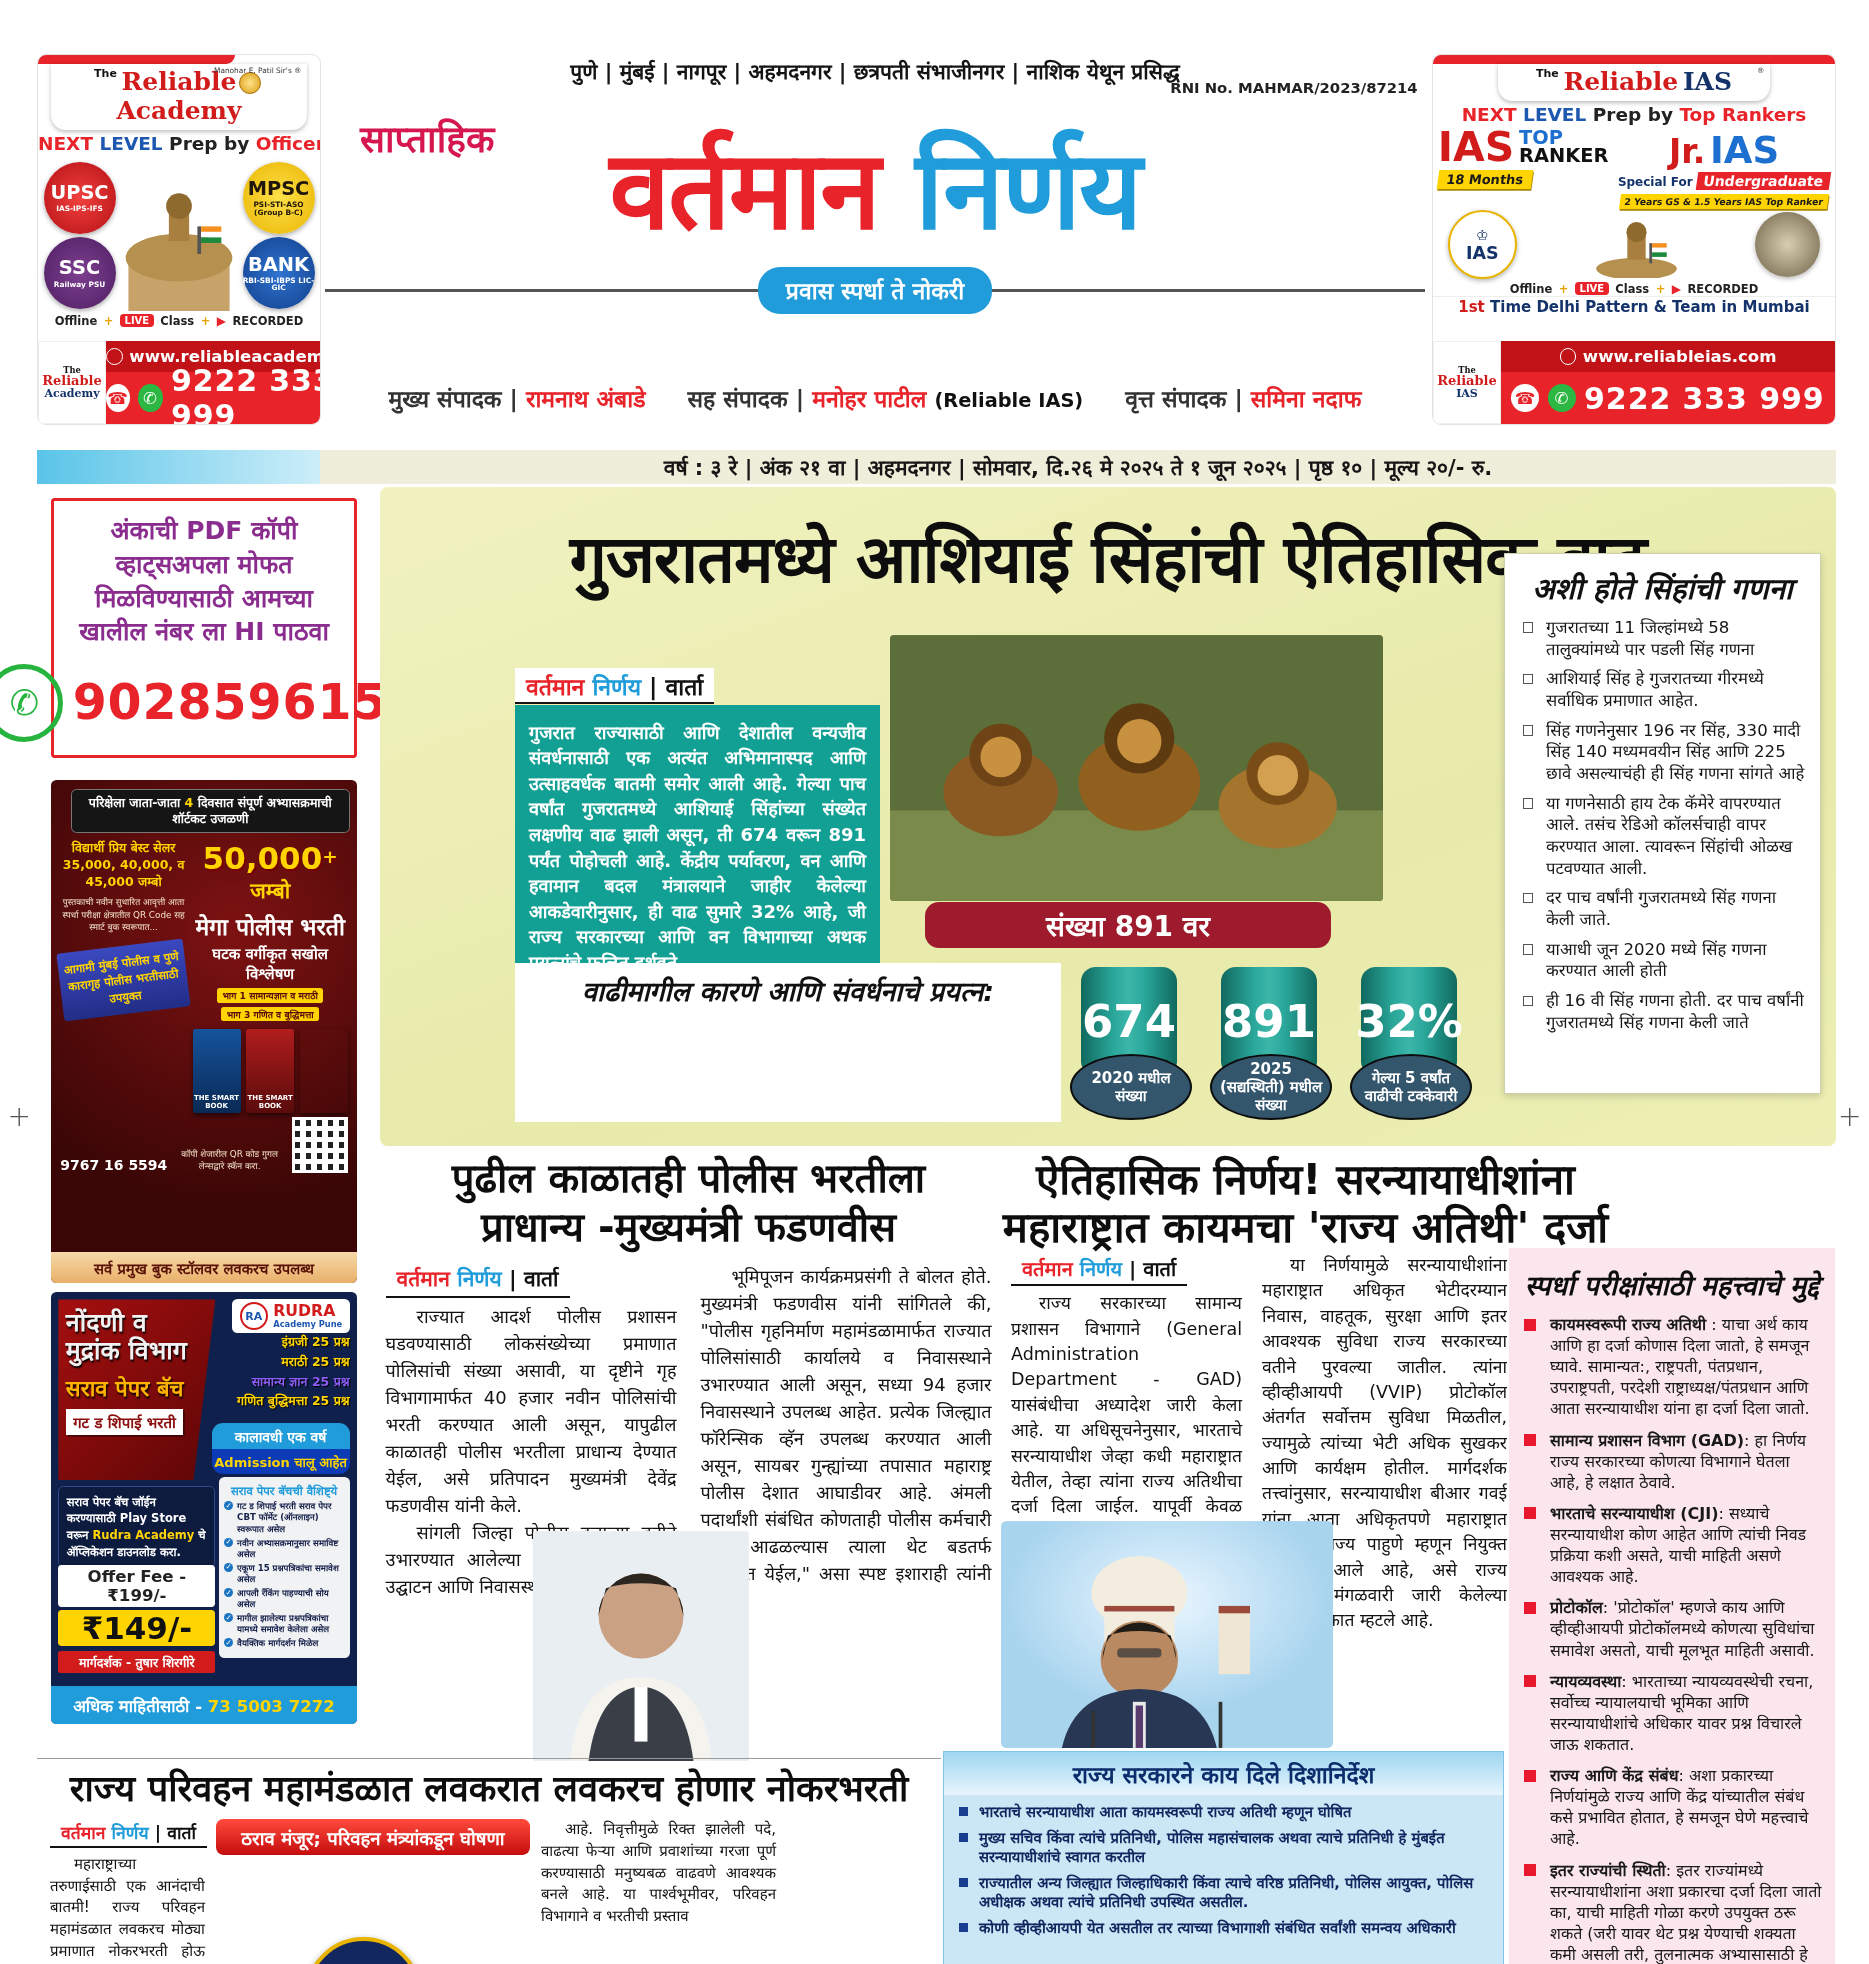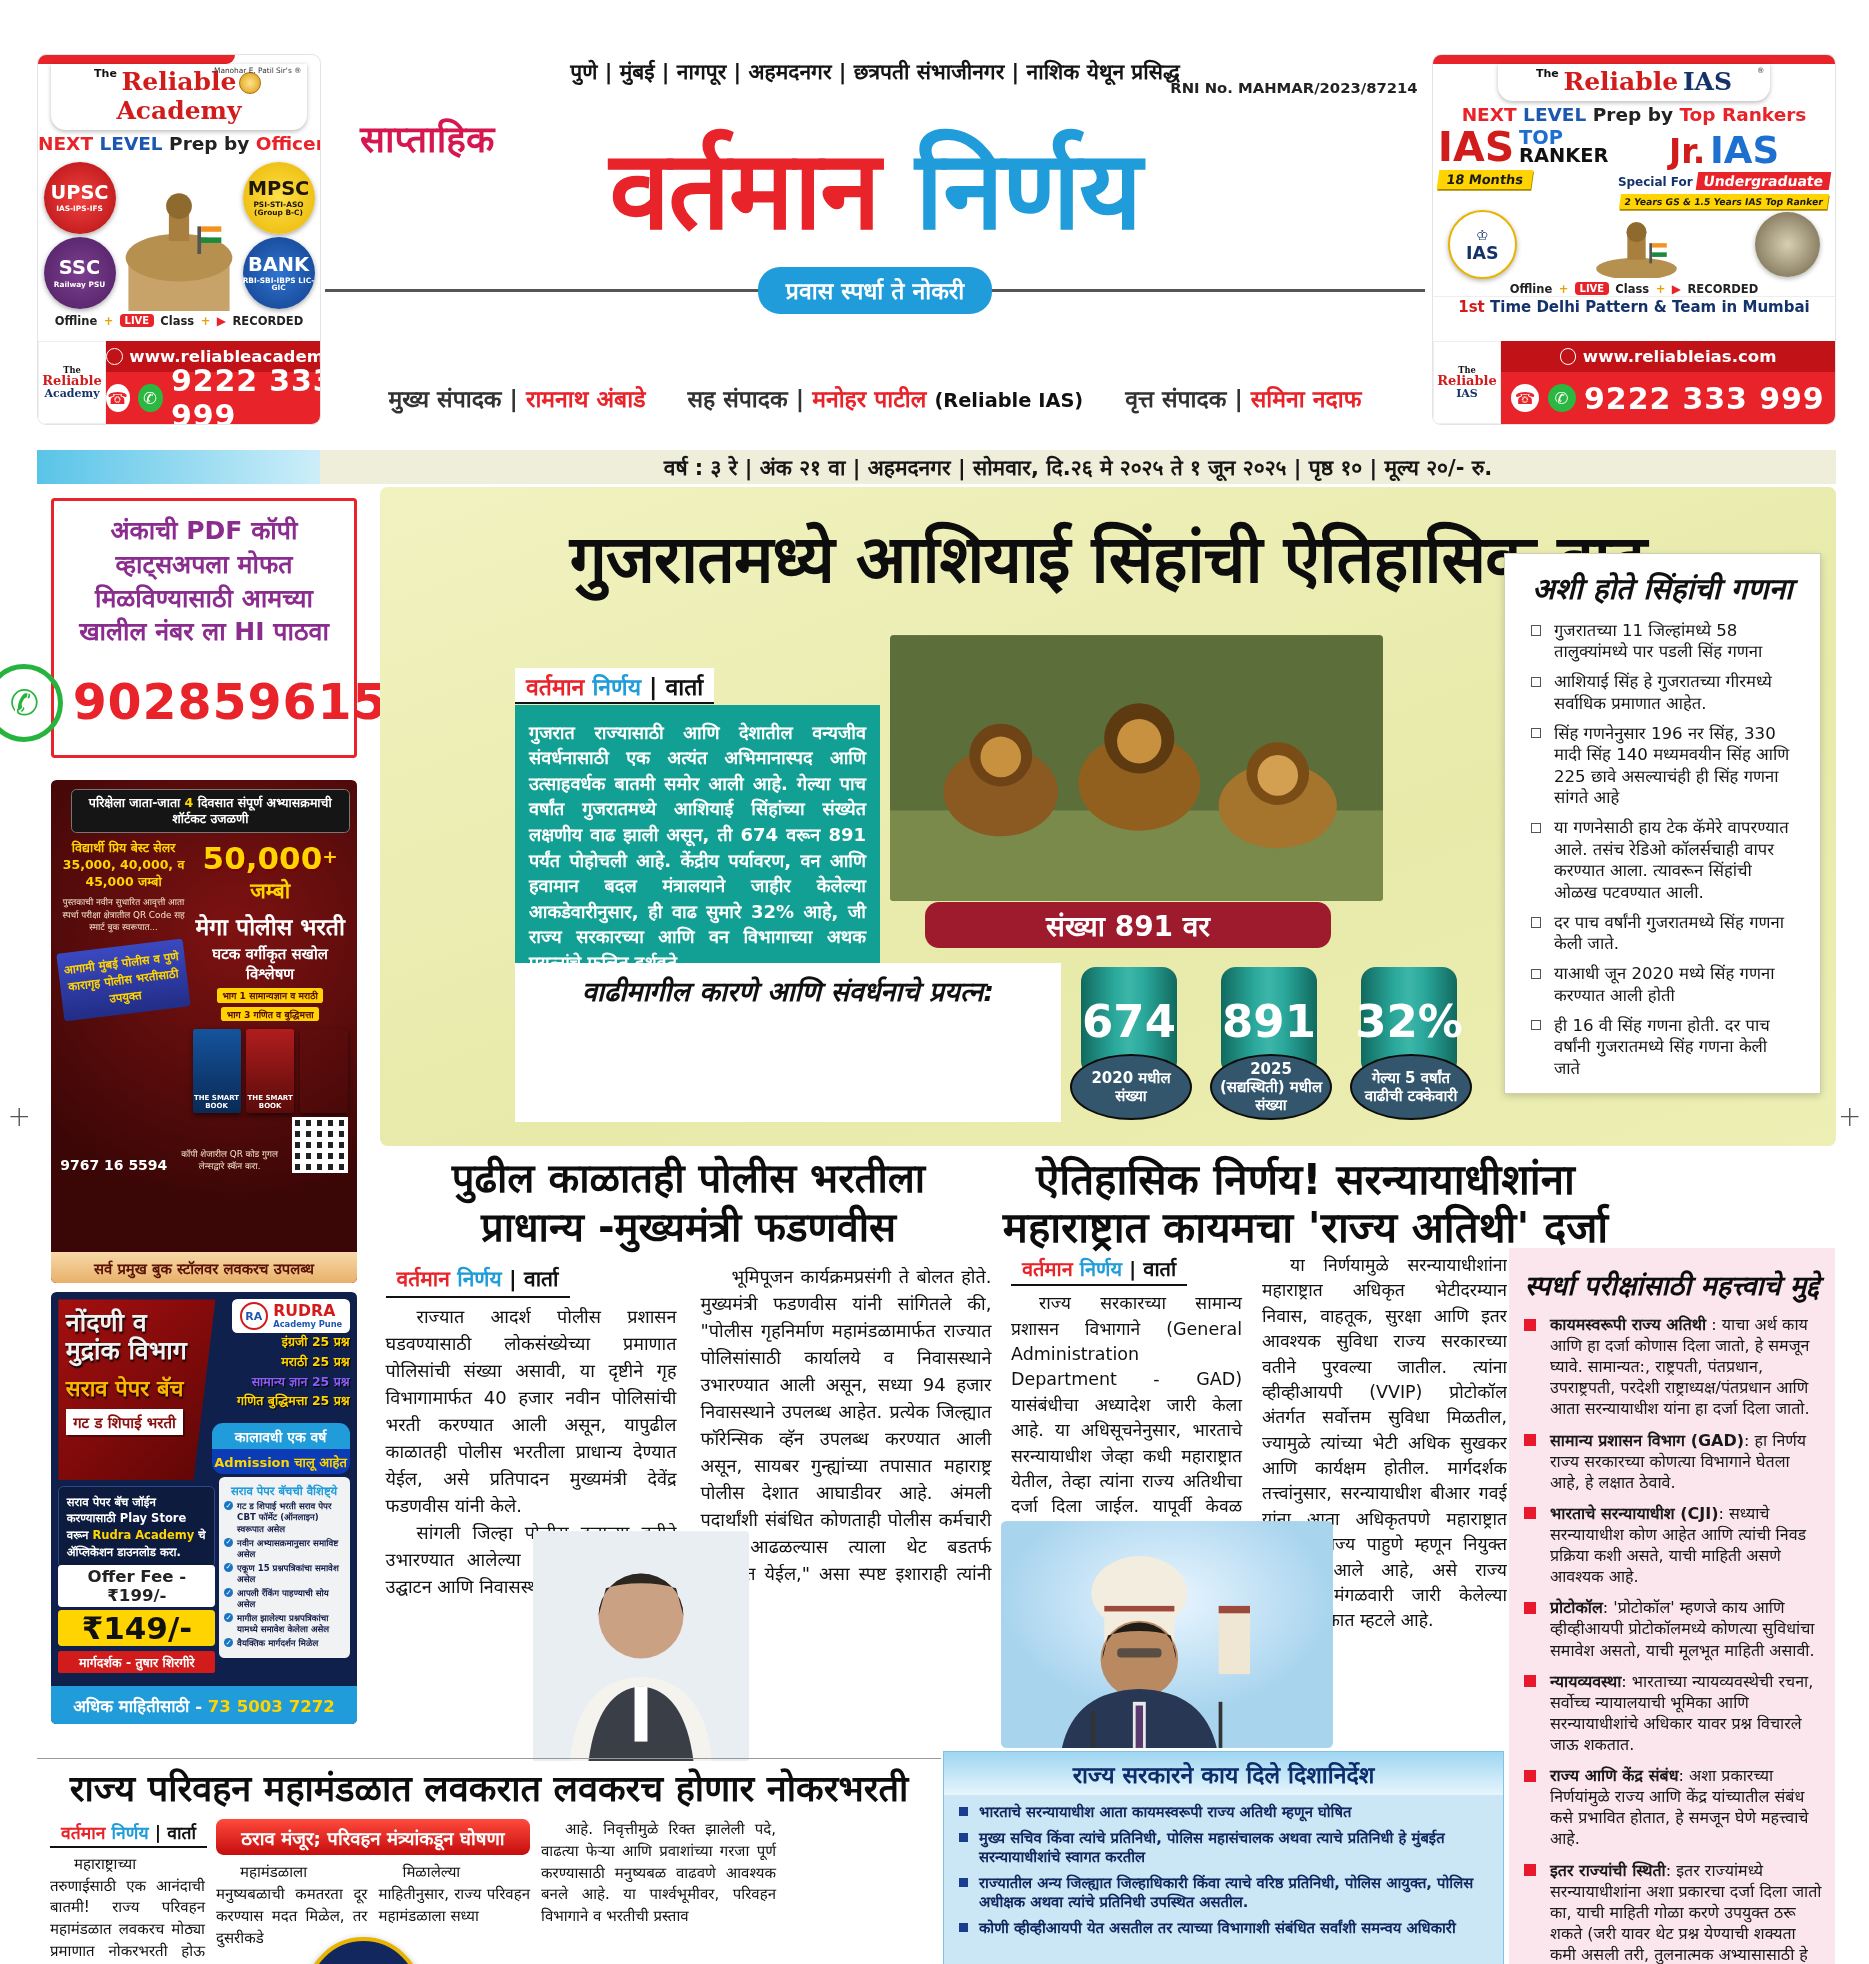--- a/index.html
+++ b/index.html
@@ -193,21 +193,21 @@
   .stat{position:relative;width:118px;text-align:center;}
   .pillar{width:96px;height:109px;margin:0 auto;border-radius:14.8px;display:flex;align-items:center;justify-content:center;
           color:#fff;font-size:45px;font-weight:900;
           background:linear-gradient(90deg,#11695f,#2ba99c 35%,#3cb6a9 50%,#2ba99c 65%,#11695f);}
   .oval{position:relative;z-index:2;margin:-22px auto 0;width:122px;height:66px;background:#33566c;border:2.8px solid #0d0d0d;
         border-radius:50%;display:flex;align-items:center;justify-content:center;color:#fff;font-weight:800;
         font-size:15px;line-height:1.2;padding:0 7.4px;box-sizing:border-box;text-align:center;}
   .census{position:absolute;left:1124px;top:66px;width:317px;height:541px;background:#fff;border:0.9px solid #cfcfae;
           box-shadow:0 2.8px 7.4px rgba(0,0,0,.18);padding:11px 11px;box-sizing:border-box;overflow:hidden;}
   .census h3{margin:1.8px 0 9.2px;text-align:center;font-size:29.5px;font-style:italic;font-weight:900;}
-  .census ul{margin:12px;padding:0;list-style:none;}
+  .census ul{margin:4px;padding:0;list-style:none;}
   .census li{position:relative;padding-left:26px;margin-bottom:8.3px;font-size:16.6px;line-height:1.3;color:#151515;}
   .census li::before{content:"";position:absolute;left:2.8px;top:5.5px;width:8.3px;height:8.3px;border:1.8px solid #555;}
 
   
   .polart{left:369px;top:1154px;width:639px;height:607px;overflow:hidden;}
   .polart h2{margin:0;text-align:center;font-size:40px;font-weight:900;line-height:1.22;color:#0d0d0d;}
   .polcols{display:flex;gap:24px;margin-top:11px;padding:0 16.6px;}
   .polcol{width:50%;font-size:18px;line-height:1.5;}
   .polcol p{margin:0 0 0;text-indent:31px;}
   .art-byline{text-align:center;margin-bottom:5.5px;}
@@ -684,28 +684,20 @@
       <div class="tcol1 just">
         <div class="art-byline bylinebox" style="font-size:17.5px;">
           <span class="by-red">वर्तमान</span>
           <span class="by-blue">निर्णय</span>
           <span class="by-rest">| वार्ता</span>
         </div>
         <p>महाराष्ट्राच्या तरुणाईसाठी एक आनंदाची बातमी! राज्य परिवहन महामंडळात लवकरच मोठ्या प्रमाणात नोकरभरती होऊ शकते. यासंबंधीचा ठराव मंजूर झाला असून,</p>
       </div>
       <div class="tmid">
         <div class="tstrip">ठराव मंजूर; परिवहन मंत्र्यांकडून घोषणा</div>
-        <div class="tmidcols">
-          <div class="tmc just">
-              <p>महामंडळाला मनुष्यबळाची कमतरता दूर करण्यास मदत मिळेल, तर दुसरीकडे</p>
-            </div>
-          <div class="tmc just">
-              <p>मिळालेल्या माहितीनुसार, राज्य परिवहन महामंडळाला सध्या</p>
-            </div>
-        </div>
         <div class="stlogo">एस टी</div>
       </div>
       <div class="tcol4 just">
         <p>आहे. निवृत्तीमुळे रिक्त झालेली पदे, वाढत्या फेऱ्या आणि प्रवाशांच्या गरजा पूर्ण करण्यासाठी मनुष्यबळ वाढवणे आवश्यक बनले आहे. या पार्श्वभूमीवर, परिवहन विभागाने व भरतीची प्रस्ताव</p>
       </div>
     </div>
   </div>
 
   <div class="cropmark" style="left:7.4px;top:1100px;">+</div>
   <div class="cropmark" style="left:1838px;top:1100px;">+</div>

